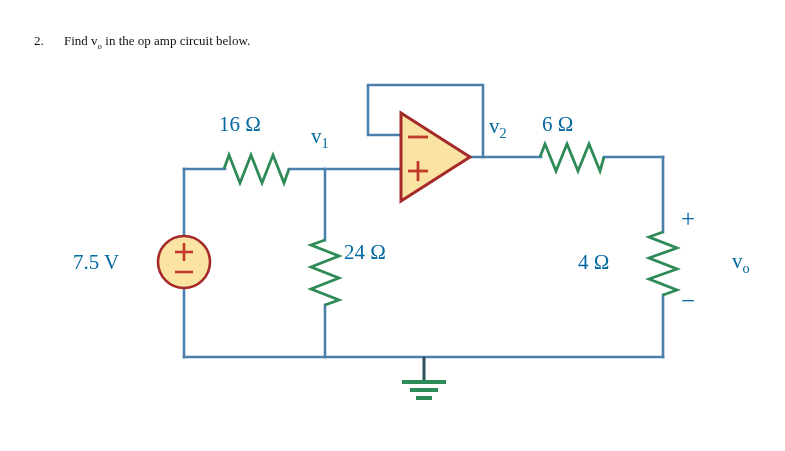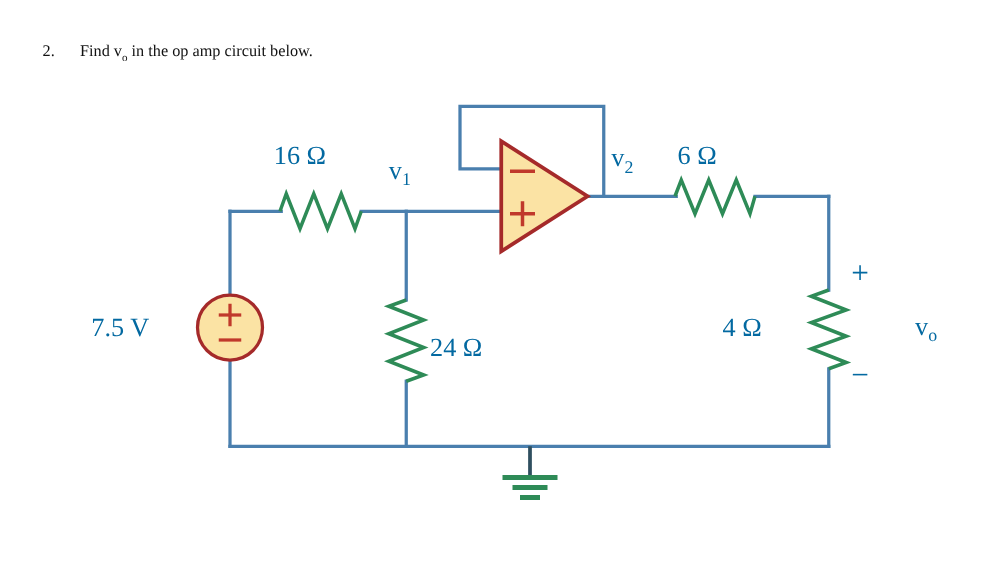--- a/index.html
+++ b/index.html
@@ -58,21 +58,21 @@
   }
   .clabel.italic {
   }
   .clabel.sign {
     font-size: 25px;
     line-height: 25px;
   }
 
   #label-r16       { left: 219px; top: 114px; }
   #label-r8        { left: 542px; top: 114px; }
-  #label-r24       { left: 344px; top: 268px; }
+  #label-r24       { left: 344px; top: 242px; }
   #label-r12       { left: 578px; top: 252px; }
   #label-source    { left: 73px;  top: 252px; }
   #label-v1        { left: 311px; top: 126px; }
   #label-v2        { left: 489px; top: 116px; }
   #label-vo        { left: 732px; top: 251px; }
   #label-vo-plus   { left: 681px; top: 206px; }
   #label-vo-minus  { left: 681px; top: 288px; }
 </style>
 </head>
 <body>

